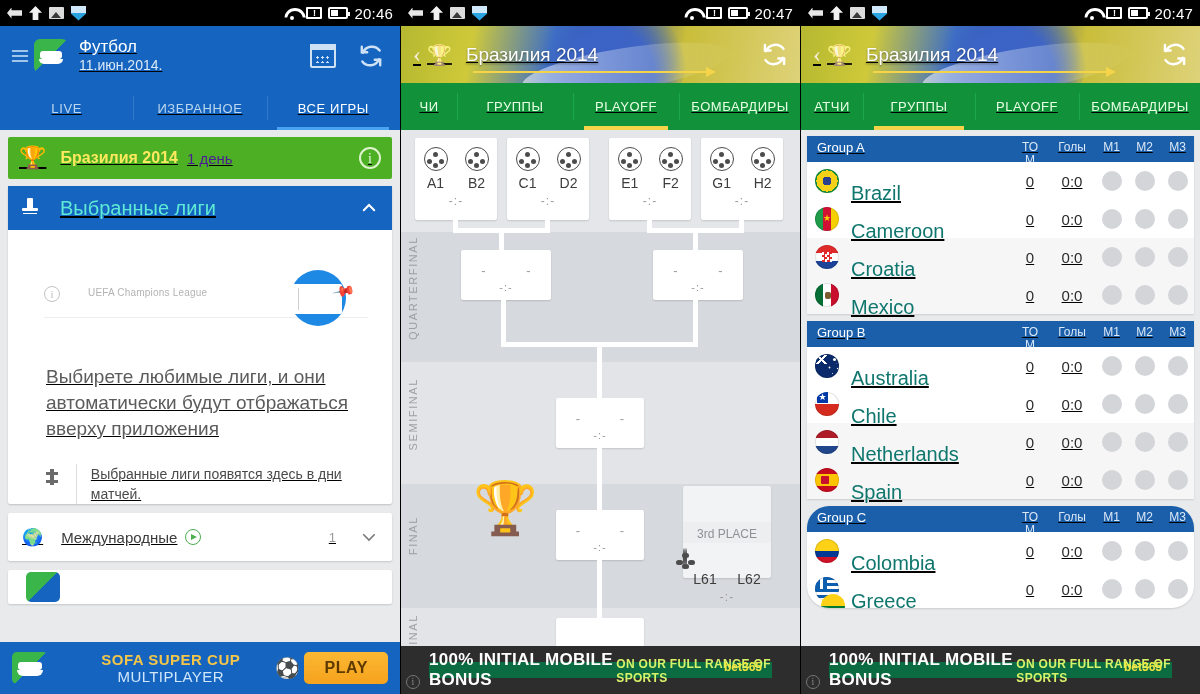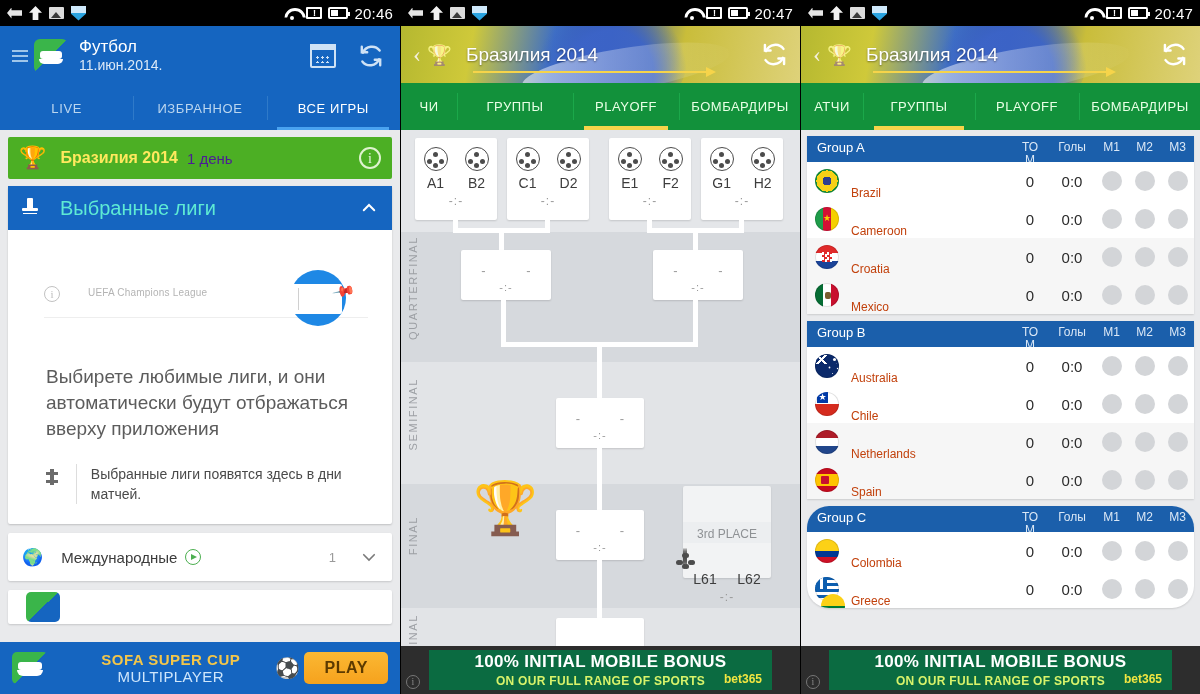--- a/index.html
+++ b/index.html
@@ -2,21 +2,21 @@
 <html><head>
 <meta charset="utf-8">
 <style>
   * { box-sizing: border-box; margin: 0; padding: 0; }
   html, body {
     width: 1200px; height: 694px;
     background: #000;
     font-family: "Liberation Sans", sans-serif;
     overflow: hidden;
   }
-  .screens { display: flex; width: 1200px; height: 611px; }
+  .screens { display: flex; width: 1200px; height: 611px; text-decoration: underline; }
   .panel { width: 400px; height: 694px; position: relative; overflow: hidden; background: #e9eaec; }
   .panel + .panel { border-left: 1px solid #000; }
 
   
   .statusbar {
     height: 26px; background: #000; display: flex; align-items: center;
     padding: 0 7px; color: #fff; position: relative; z-index: 40;
   }
   .sb-left { display: flex; align-items: center; gap: 7px; }
   .sb-right { margin-left: auto; display: flex; align-items: center; gap: 6px; }
@@ -89,21 +89,21 @@
   .promo-info { position:absolute; left:0; top:12px; width:16px;height:16px;border:1.5px solid #c2c2c2;border-radius:50%;
      color:#bdbdbd;font-size:11px;line-height:14px;text-align:center;font-family:"Liberation Serif",serif; }
   .promo-text { position:absolute; left:44px; top:13px; color:#b4b4b4; font-size: 10px; letter-spacing:.2px; filter: blur(.5px); }
   .promo-underline { position:absolute; left:0; right:0; bottom:0; height:1px; background:#eee; }
   .promo-blue { position:absolute; right:22px; top:-4px; width:56px;height:56px;border-radius:50%;background:#1e88e5; }
   .promo-white-box { position:absolute; right:26px; top:10px; width:62px;height:30px;background:#fff;border-radius:2px; }
   .promo-white-box:before{content:"";position:absolute;left:18px;top:4px;bottom:4px;width:1px;background:#d0d0d0;}
   .promo-pin { position:absolute; right:14px; top:9px; font-size: 15px; color:#9e9e9e; transform: rotate(35deg); }
 
   .promo-para { padding: 6px 38px 0; color: #5c5c5c; font-size: 19px; line-height: 26px; }
-  .hint { margin: 22px 38px 0; display: flex; align-items: flex-start; padding-bottom: 20px; }
+  .hint { margin: 22px 38px 0; display: flex; align-items: flex-start; }
   .hint-pin { width: 12px; height: 22px; position: relative; margin-right: 18px; flex: none; margin-top:5px; }
   .hint-pin:before{content:"";position:absolute;left:4px;top:0;width:4px;height:16px;background:#6b6b6b;}
   .hint-pin:after{content:"";position:absolute;left:0;top:3px;width:12px;height:3px;background:#6b6b6b;
      box-shadow:0 8px 0 0 #6b6b6b;}
   .hint-bar { width: 1px; align-self: stretch; background: #ddd; margin-right: 14px; }
   .hint-text { color: #4a4a4a; font-size: 14px; line-height: 20px; }
 
   .list-row { background:#fff; border-radius:2px; margin-top: 9px; height: 48px; display:flex; align-items:center;
      padding: 0 14px; box-shadow: 0 1px 2px rgba(0,0,0,.15); }
   .globe { font-size: 17px; margin-right: 18px; }
@@ -181,21 +181,21 @@
   .gname { color:#fff; font-size: 13px; flex:1; }
   .gcol { color:#dbe8f6; font-size: 12px; text-align:center; }
   .gcol.to { width: 38px; position:relative; }
   .gcol.to:after { content:"М"; position:absolute; left:0; right:0; top:13px; font-size:12px; color:#dbe8f6; }
   .gcol.goals { width: 46px; }
   .gcol.m { width: 33px; }
   .grow { display:flex; align-items:center; height: 38px; padding-left: 8px; }
   .grow.alt { background:#f6f6f6; }
   .flag { width: 24px; height: 24px; border-radius:50%; overflow:hidden; position:relative; flex:none; margin-right: 12px;
      box-shadow: 0 0 0 1px rgba(0,0,0,.12) inset; }
-  .tname { color:#c2410c; font-size: 12px; flex:1;margin-top:24px; }
+  .tname { color:#0f766e; font-size: 20px; flex:1;margin-top:24px; }
   .tval { font-size: 15px; color:#2b2b2b; text-align:center; }
   .tval.to { width: 38px; }
   .tval.goals { width: 46px; }
   .mdot { width: 33px; display:flex; justify-content:center; }
   .mdot i { width: 20px; height: 20px; border-radius: 50%; background: #d3d5d8; display:block; }
 
   
   .f-br { background: radial-gradient(circle at 50% 50%, #2b3f8f 0 26%, #f7d117 26% 62%, #18933b 62% 100%); }
   .f-cm { background: linear-gradient(90deg,#1f9c4a 0 33%,#d21034 33% 66%,#f5d000 66% 100%); }
   .f-cm:after{content:"★";position:absolute;left:50%;top:50%;transform:translate(-50%,-56%);color:#f5d000;font-size:9px;}
@@ -219,22 +219,22 @@
   .f-co { background: linear-gradient(#fcd116 0 50%,#003893 50% 75%,#ce1126 75% 100%); }
   .f-gr { background: repeating-linear-gradient(#0d5eaf 0 3px,#fff 3px 6px); }
   .f-gr:after{content:"";position:absolute;left:0;top:0;width:12px;height:12px;background:#0d5eaf;}
   .f-gr:before{content:"";position:absolute;left:4.5px;top:0;width:3px;height:12px;background:#fff;z-index:2;
      box-shadow:-4.5px 4.5px 0 -1.5px #fff;}
   .flag-partial { position:absolute; left:14px; bottom:-10px; width:24px;height:24px;border-radius:50%;
      background: linear-gradient(#fcd116 0 50%, #007a33 50% 100%); }
 
   
   .ad-bet { position:absolute; left:0; right:0; bottom:0; height: 48px; background:#2d2d2d; display:flex; }
-  .ad-bet-inner { background: #0b6b41; margin: 4px 28px; flex:1; position:relative;
-     display:flex; flex-direction:column; align-items:center; justify-content:center; }
+  .ad-bet-inner { background: #0b6b41; margin: 16px 28px; flex:1; position:relative;
+     display:flex; flex-direction:row; align-items:center; justify-content:center; }
   .bet-l1 { color:#fff; font-size: 17px; font-weight: bold; letter-spacing:.3px; }
   .bet-l2 { color:#d8f36a; font-size: 12px; font-weight: bold; letter-spacing:.3px; margin-top:2px; }
   .bet-logo { position:absolute; right: 10px; bottom: 4px; color:#f2e641; font-size: 12px; font-weight:bold; }
   .ad-info { position:absolute; left: 5px; bottom: 5px; width:14px;height:14px;border:1px solid #777;border-radius:50%;
      color:#888; font-size:10px; line-height:12px; text-align:center; font-family:"Liberation Serif",serif; }
 </style>
 </head>
 <body>
 
 <div class="screens">

